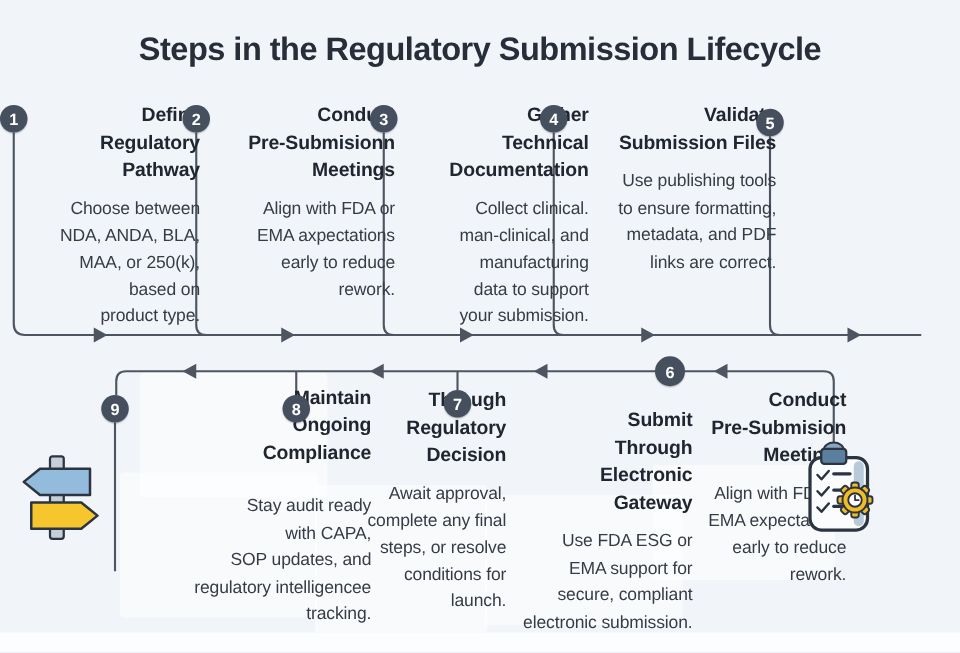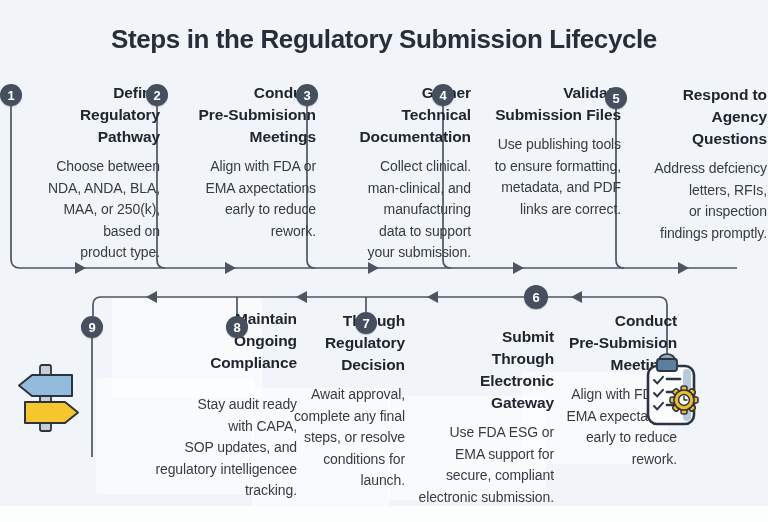--- a/index.html
+++ b/index.html
@@ -114,29 +114,20 @@
 data to support
 your submission.</p>
   </div>
   <div class="step" style="left:461px;top:82px;width:160px">
     <h3>Validate
 Submission Files</h3>
     <p>Use publishing tools
 to ensure formatting,
 metadata, and PDF
 links are correct.</p>
-  </div>
-  <div class="step" style="left:635px;top:84px;width:132px">
-    <h3>Respond to
-Agency
-Questions</h3>
-    <p>Address defciency
-letters, RFIs,
-or inspection
-findings promptly.</p>
   </div>
 
   <div class="step" style="left:529px;top:310px;width:148px">
     <h3>Conduct
 Pre-Submision
 Meetings</h3>
     <p>Align with FDA or
 EMA expectations
 early to reduce
 rework.</p>

